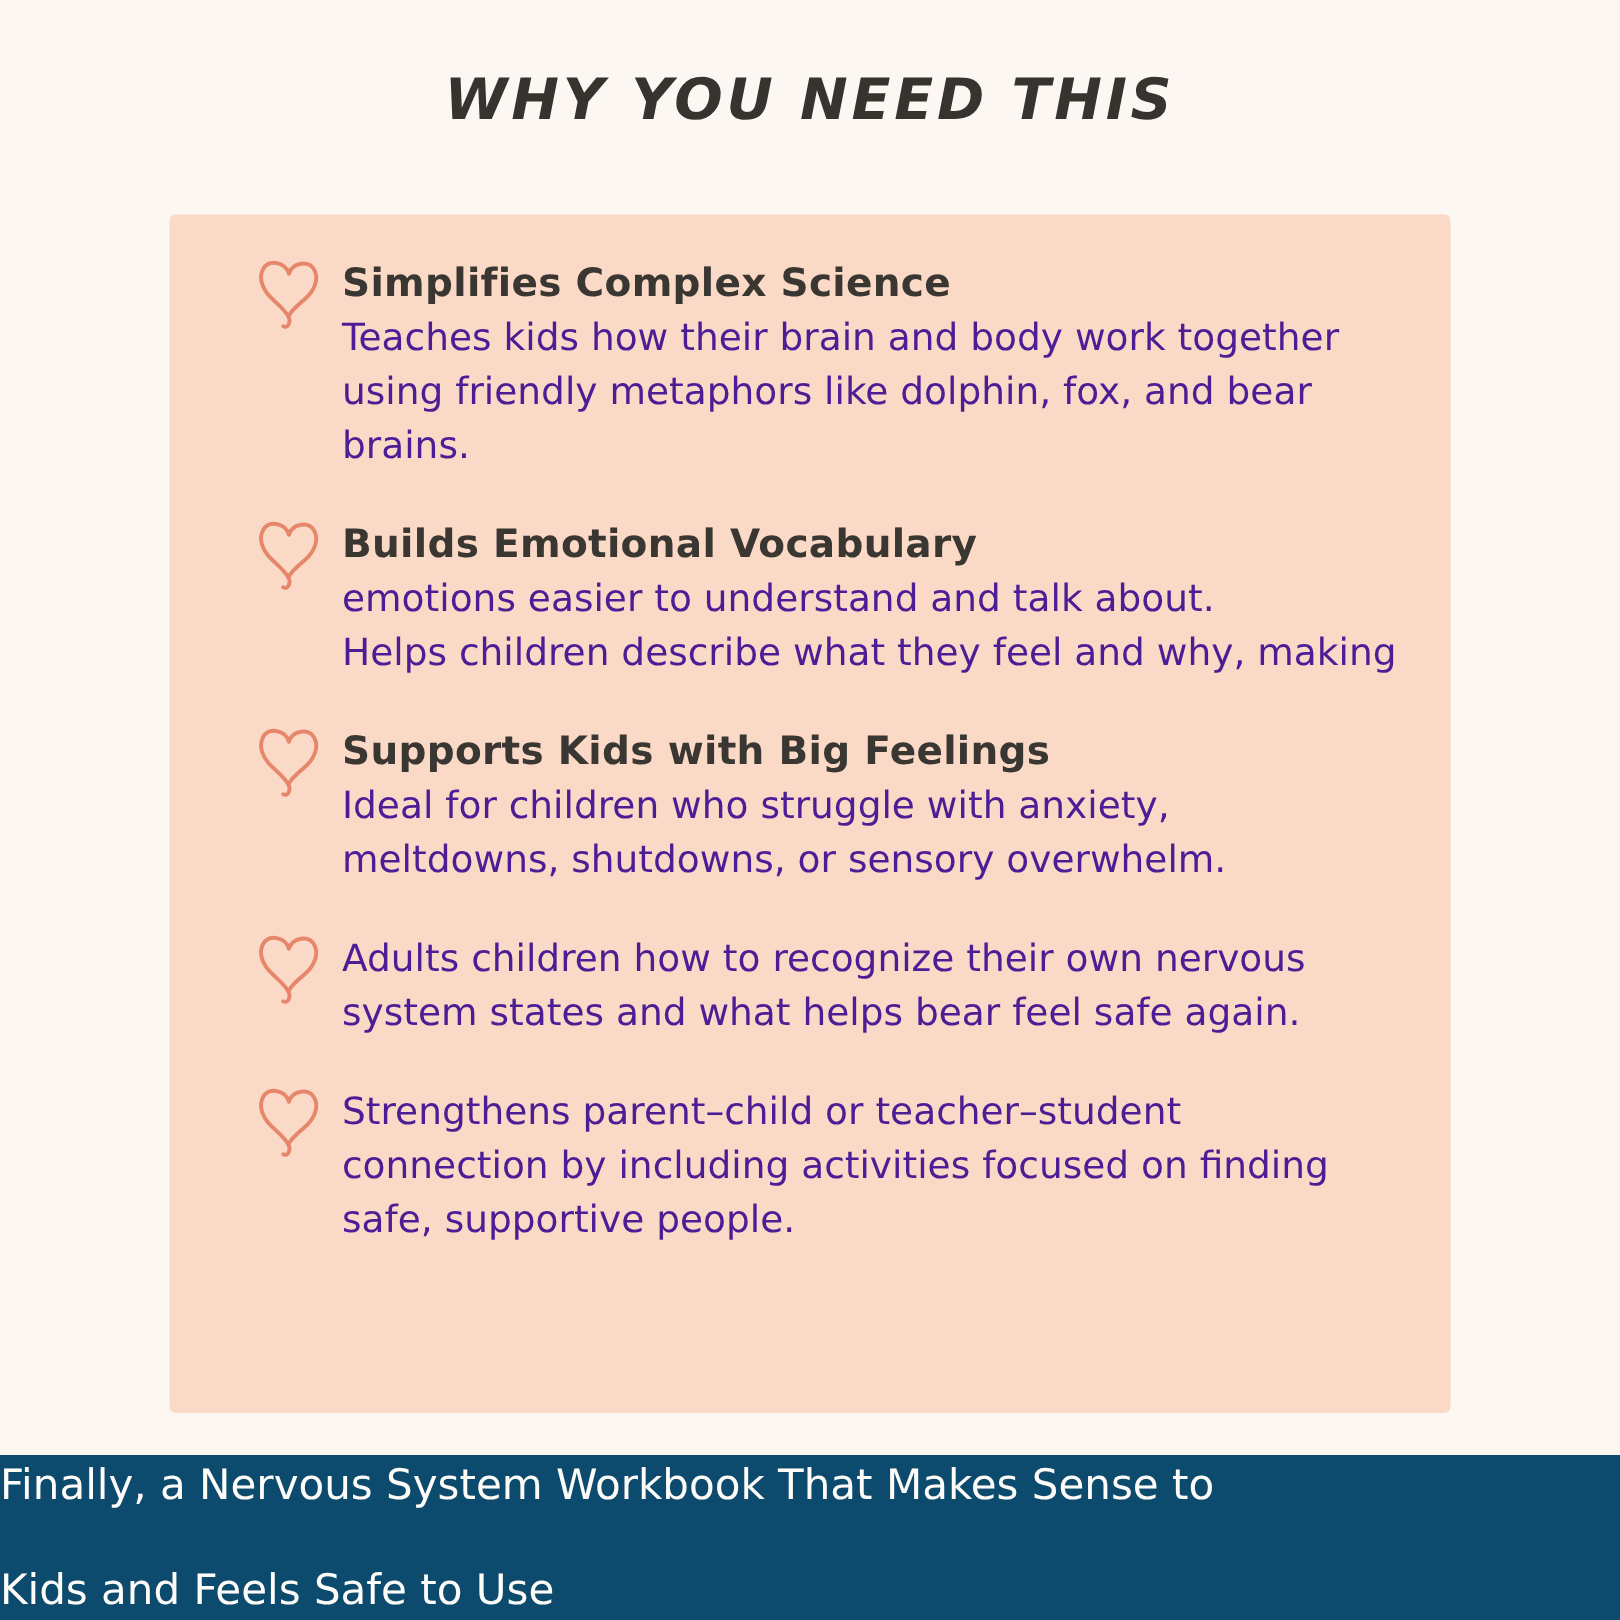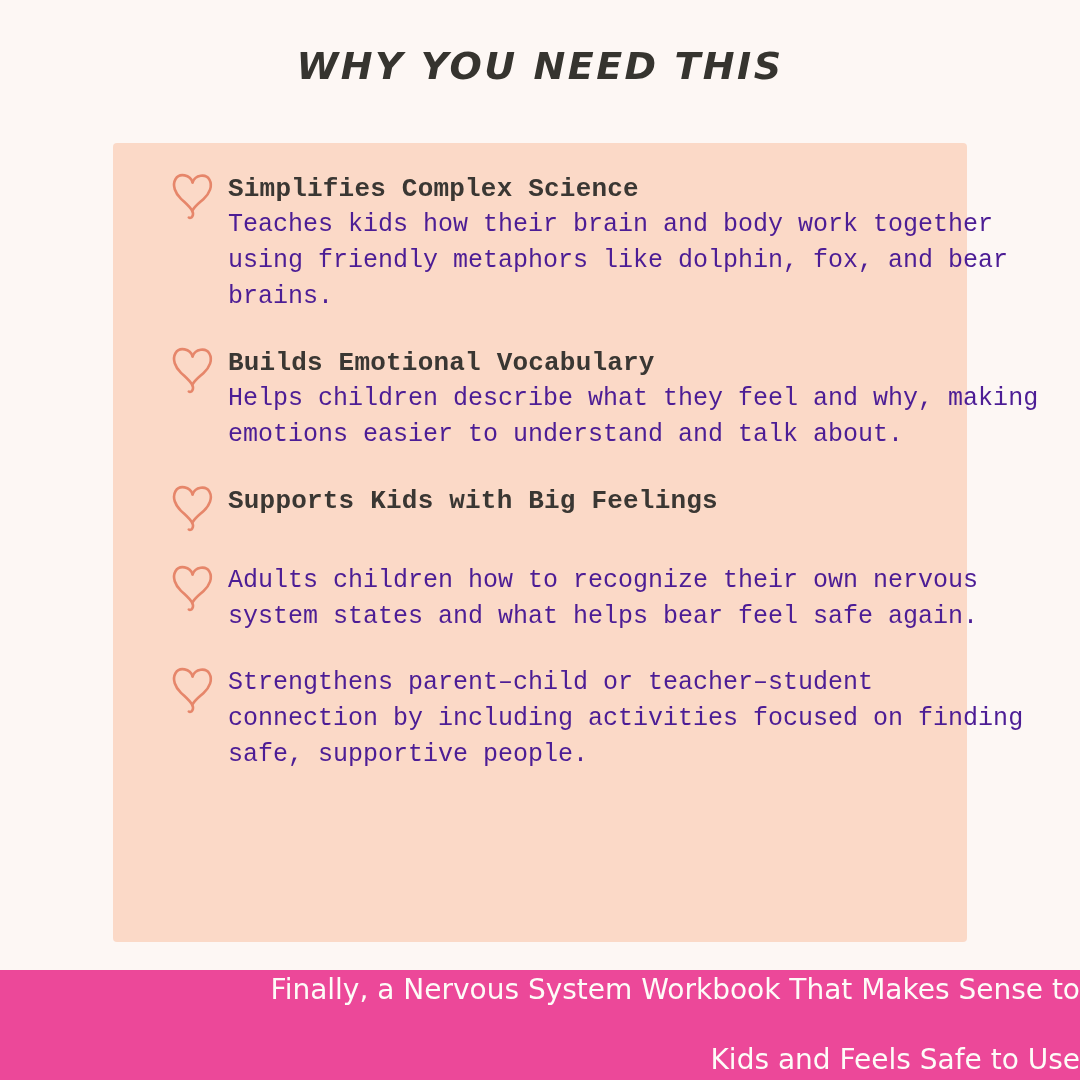--- a/index.html
+++ b/index.html
@@ -35,21 +35,20 @@
     top: 143px;
     width: 854px;
     height: 799px;
     background: #FBD9C7;
     border-radius: 4px;
     box-sizing: border-box;
     padding: 28px 60px 30px 55px;
     display: flex;
     flex-direction: column;
     row-gap: 30px;
-    font-family: Liberation Mono, monospace;
   }
   .item {
     display: flex;
     align-items: flex-start;
   }
   .heart {
     flex: 0 0 auto;
     width: 48px;
     height: 52px;
     margin-top: -2px;
@@ -69,25 +68,25 @@
     line-height: 36px;
     color: #4c1d95;
     white-space: nowrap;
   }
   .banner {
     position: absolute;
     left: 0;
     top: 970px;
     width: 1080px;
     height: 110px;
-    background: #ec4899;
+    background: #0c4a6e;
     display: flex;
     flex-direction: column;
     justify-content: center;
-    align-items: flex-end;
+    align-items: flex-start;
     gap: 32px;
   }
   .banner-line {
     font-size: 28px;
     line-height: 38px;
     color: #FDFCF8;
     text-align: center;
     white-space: nowrap;
   }
 </style>
@@ -120,35 +119,39 @@
     <div class="item">
       <span class="heart">
         <svg viewBox="0 0 48 52" xmlns="http://www.w3.org/2000/svg">
           <path d="M24.6 13.4 C22.2 5.6 11.4 3.6 7.6 10 C3.8 16.4 7.4 24.4 12.8 29.6 C17 33.7 21.6 37.2 24.2 41.8 C25.2 43.6 25.4 45.6 24.2 47.6 C23.4 48.9 21.9 49.3 20.8 48.5" fill="none" stroke="#E6866A" stroke-width="2.6" stroke-linecap="round"></path>
           <path d="M24.6 13.4 C27.2 5.8 37.8 4.4 41.4 10.6 C45 16.8 41.4 24.8 35.6 30 C31.6 33.6 27 36.8 24.2 41.8" fill="none" stroke="#E6866A" stroke-width="2.6" stroke-linecap="round"></path>
         </svg>
       </span>
       <div class="item-text">
         <div class="item-heading">Builds Emotional Vocabulary</div>
         <div class="item-body">
+          <div class="body-line">emotions easier to understand and talk about.</div>
           <div class="body-line">Helps children describe what they feel and why, making</div>
-          <div class="body-line">emotions easier to understand and talk about.</div>
         </div>
       </div>
     </div>
 
     <div class="item">
       <span class="heart">
         <svg viewBox="0 0 48 52" xmlns="http://www.w3.org/2000/svg">
           <path d="M24.6 13.4 C22.2 5.6 11.4 3.6 7.6 10 C3.8 16.4 7.4 24.4 12.8 29.6 C17 33.7 21.6 37.2 24.2 41.8 C25.2 43.6 25.4 45.6 24.2 47.6 C23.4 48.9 21.9 49.3 20.8 48.5" fill="none" stroke="#E6866A" stroke-width="2.6" stroke-linecap="round"></path>
           <path d="M24.6 13.4 C27.2 5.8 37.8 4.4 41.4 10.6 C45 16.8 41.4 24.8 35.6 30 C31.6 33.6 27 36.8 24.2 41.8" fill="none" stroke="#E6866A" stroke-width="2.6" stroke-linecap="round"></path>
         </svg>
       </span>
       <div class="item-text">
         <div class="item-heading">Supports Kids with Big Feelings</div>
+        <div class="item-body">
+          <div class="body-line">Ideal for children who struggle with anxiety,</div>
+          <div class="body-line">meltdowns, shutdowns, or sensory overwhelm.</div>
+        </div>
       </div>
     </div>
 
     <div class="item">
       <span class="heart">
         <svg viewBox="0 0 48 52" xmlns="http://www.w3.org/2000/svg">
           <path d="M24.6 13.4 C22.2 5.6 11.4 3.6 7.6 10 C3.8 16.4 7.4 24.4 12.8 29.6 C17 33.7 21.6 37.2 24.2 41.8 C25.2 43.6 25.4 45.6 24.2 47.6 C23.4 48.9 21.9 49.3 20.8 48.5" fill="none" stroke="#E6866A" stroke-width="2.6" stroke-linecap="round"></path>
           <path d="M24.6 13.4 C27.2 5.8 37.8 4.4 41.4 10.6 C45 16.8 41.4 24.8 35.6 30 C31.6 33.6 27 36.8 24.2 41.8" fill="none" stroke="#E6866A" stroke-width="2.6" stroke-linecap="round"></path>
         </svg>
       </span>

